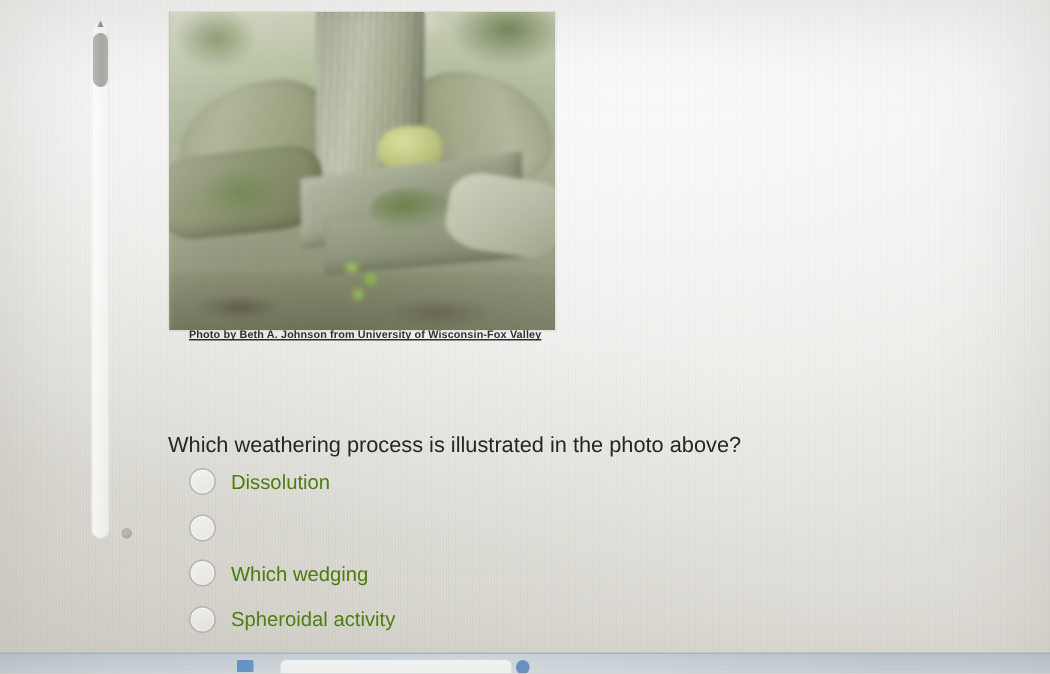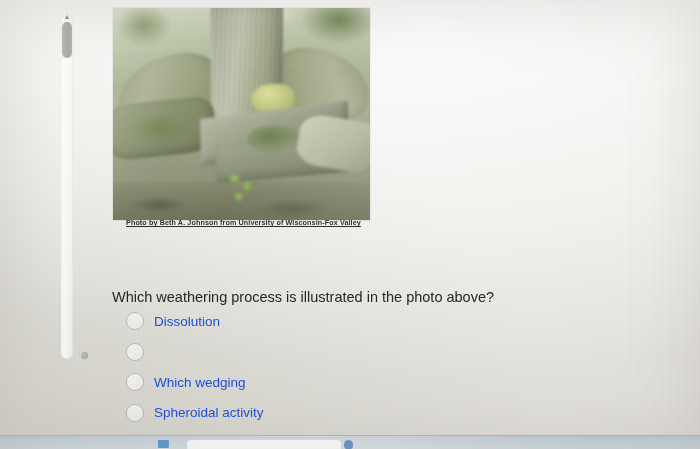--- a/index.html
+++ b/index.html
@@ -249,21 +249,21 @@
     height: 16px;
     border-radius: 50%;
     border: 1.3px solid #b5b5b2;
     background: linear-gradient(145deg, #f3f2ee, #e6e5e0);
     box-shadow: inset 0 0 2px rgba(255,255,255,0.9);
     flex: 0 0 auto;
   }
   .option-label {
     margin-left: 10px;
     font-size: 13.5px;
-    color: #1d4ed8;
+    color: #4d7c0f;
     white-space: nowrap;
   }
 
   
   #taskbar {
     position: absolute;
     left: 0;
     bottom: 0;
     width: 100%;
     height: 13px;

